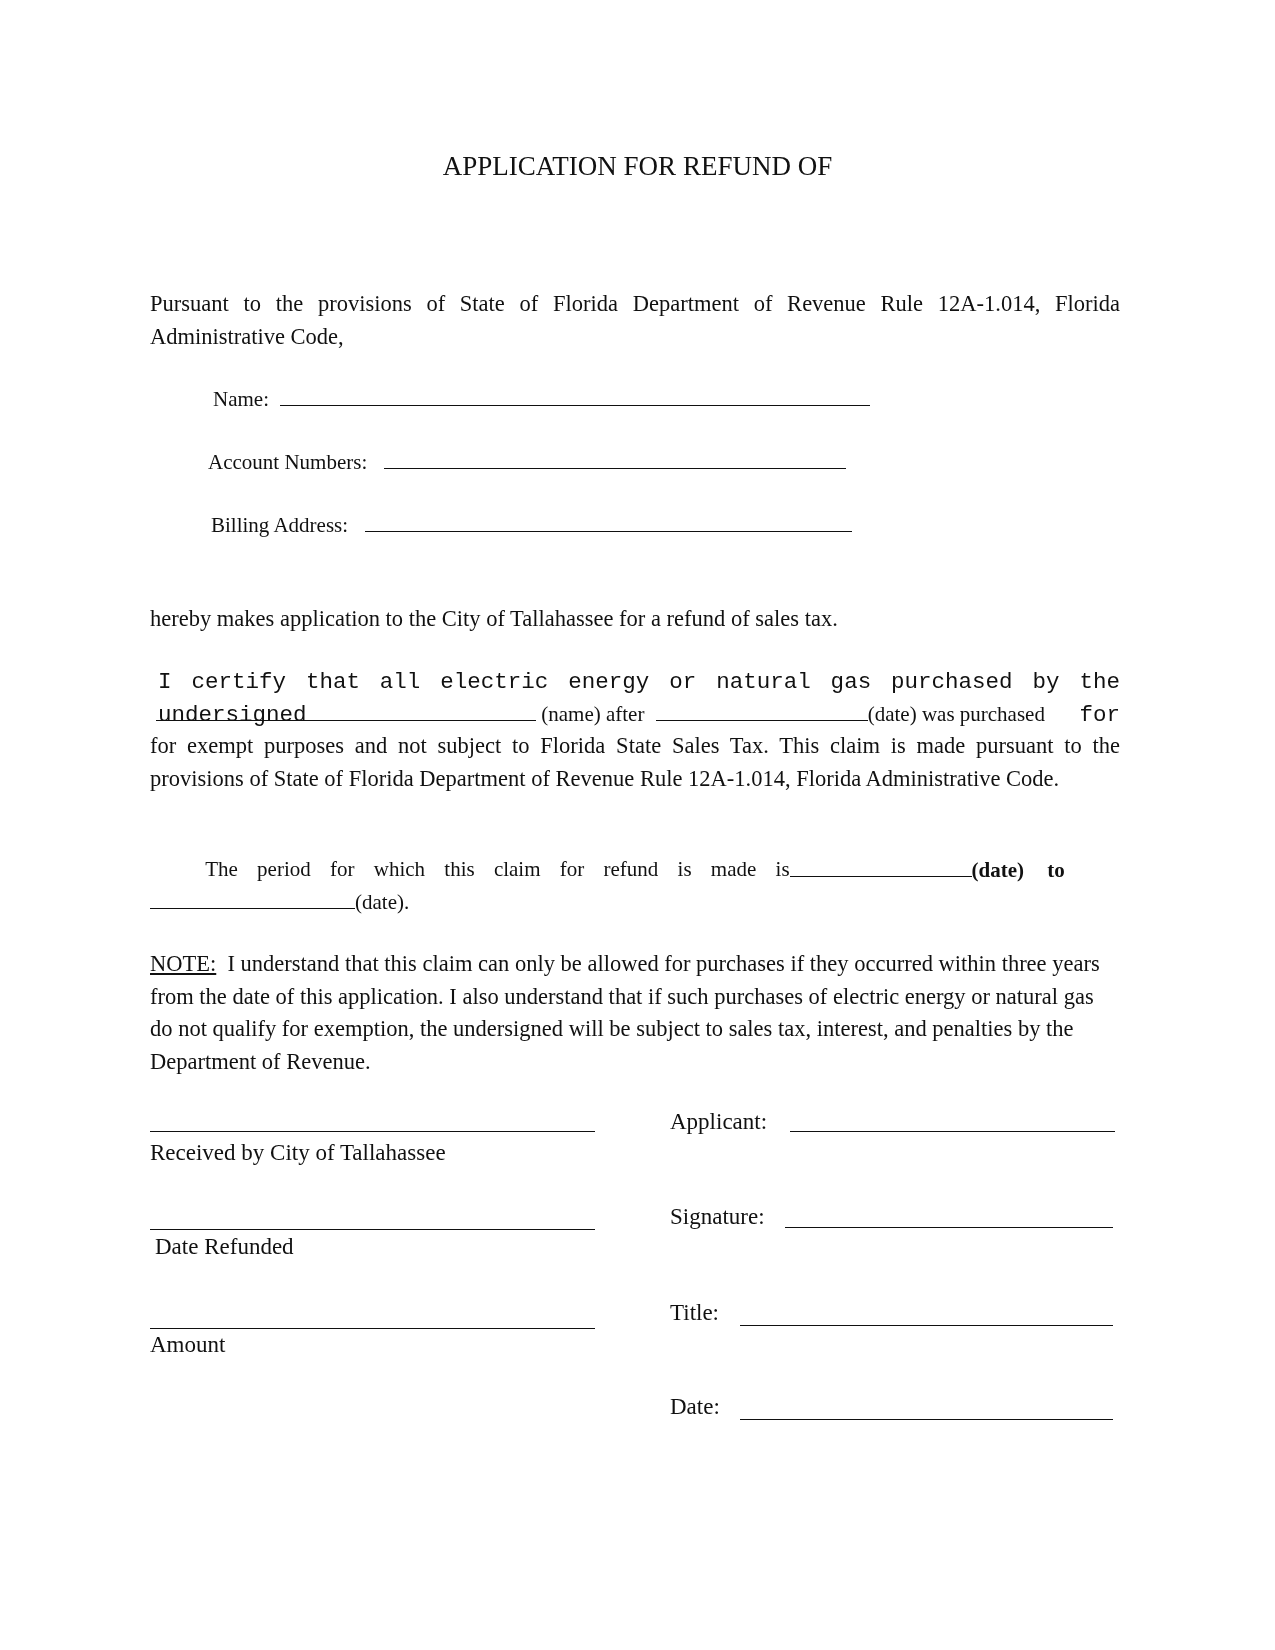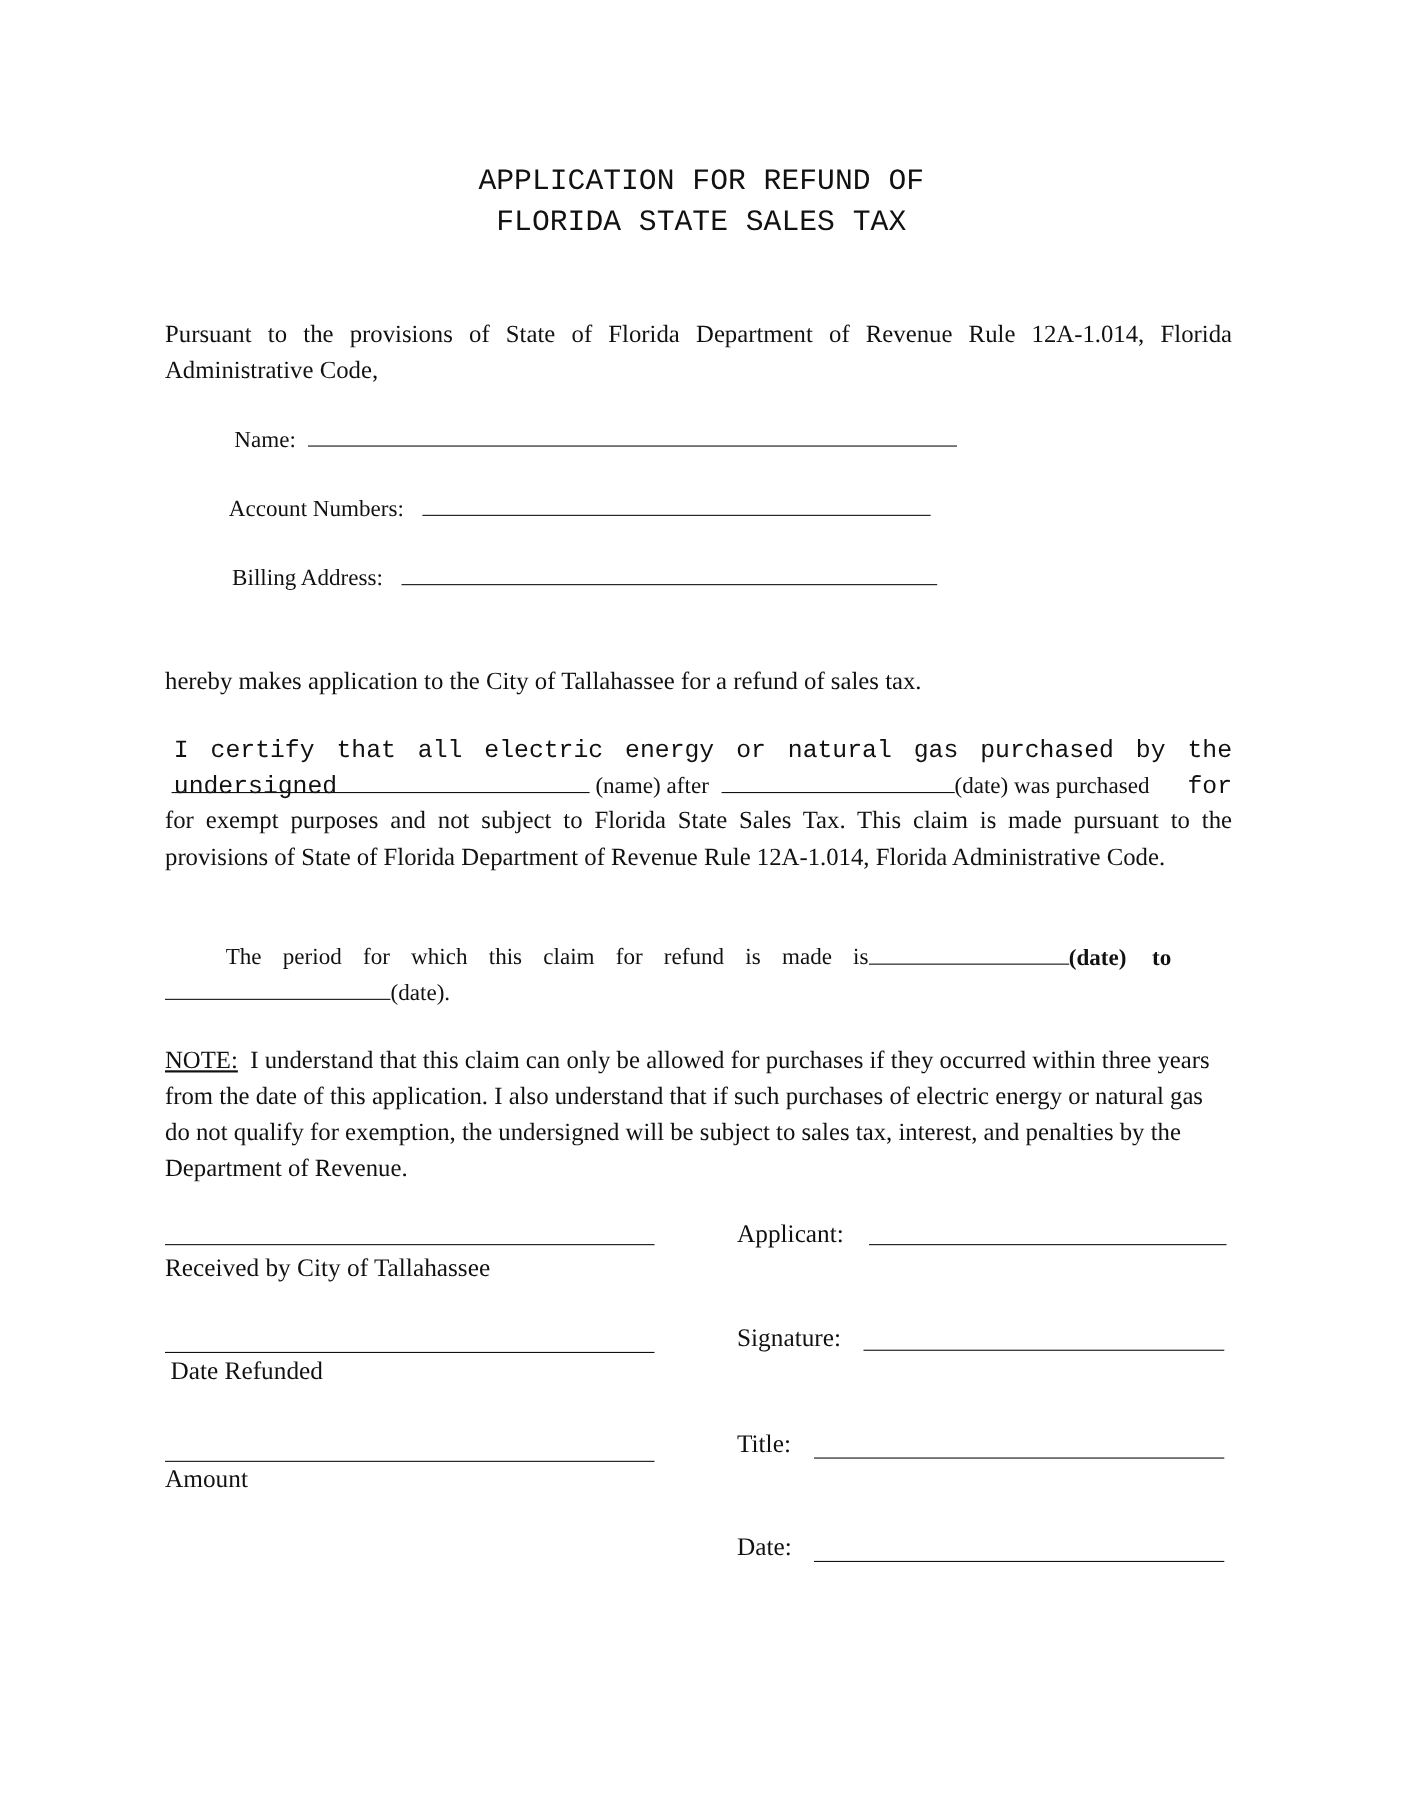--- a/index.html
+++ b/index.html
@@ -3,21 +3,21 @@
 <meta charset="utf-8">
 <style>
   html, body { margin: 0; padding: 0; background: #ffffff; }
   body {
     width: 1275px; height: 1650px; position: relative; overflow: hidden;
     font-family: "Liberation Serif", "DejaVu Serif", serif;
     color: #111111;
   }
   .title {
     position: absolute; left: 0; width: 1275px; text-align: center;
-    font-size: 27px; line-height: 37px; top: 148px; font-family: Liberation Mono, monospace;
+    font-size: 27px; line-height: 37px; top: 148px;
   }
   .para {
     position: absolute; left: 150px; width: 970px;
     font-size: 22.5px; line-height: 32.5px;
     text-align: justify;
   }
   .field-row {
     position: absolute; font-size: 21px; line-height: 30px; white-space: nowrap;
   }
   .blank {
@@ -30,21 +30,20 @@
   }
   .sig-label {
     position: absolute; font-size: 23px; line-height: 30px; white-space: nowrap;
   }
 </style>
 </head>
 <body>
 
 <div class="title">
   <div>APPLICATION FOR REFUND OF</div>
-  <div>FLORIDA STATE SALES TAX</div>
 </div>
 
 <div class="para" style="top:288px;">Pursuant to the provisions of State of Florida Department of Revenue Rule 12A-1.014, Florida Administrative Code,</div>
 
 <div class="field-row" style="left:213px; top:383px;">
   <span>Name:</span>
   <span class="blank" style="width:590px; margin-left:6px;"></span>
 </div>
 
 <div class="field-row" style="left:208px; top:446px;">

